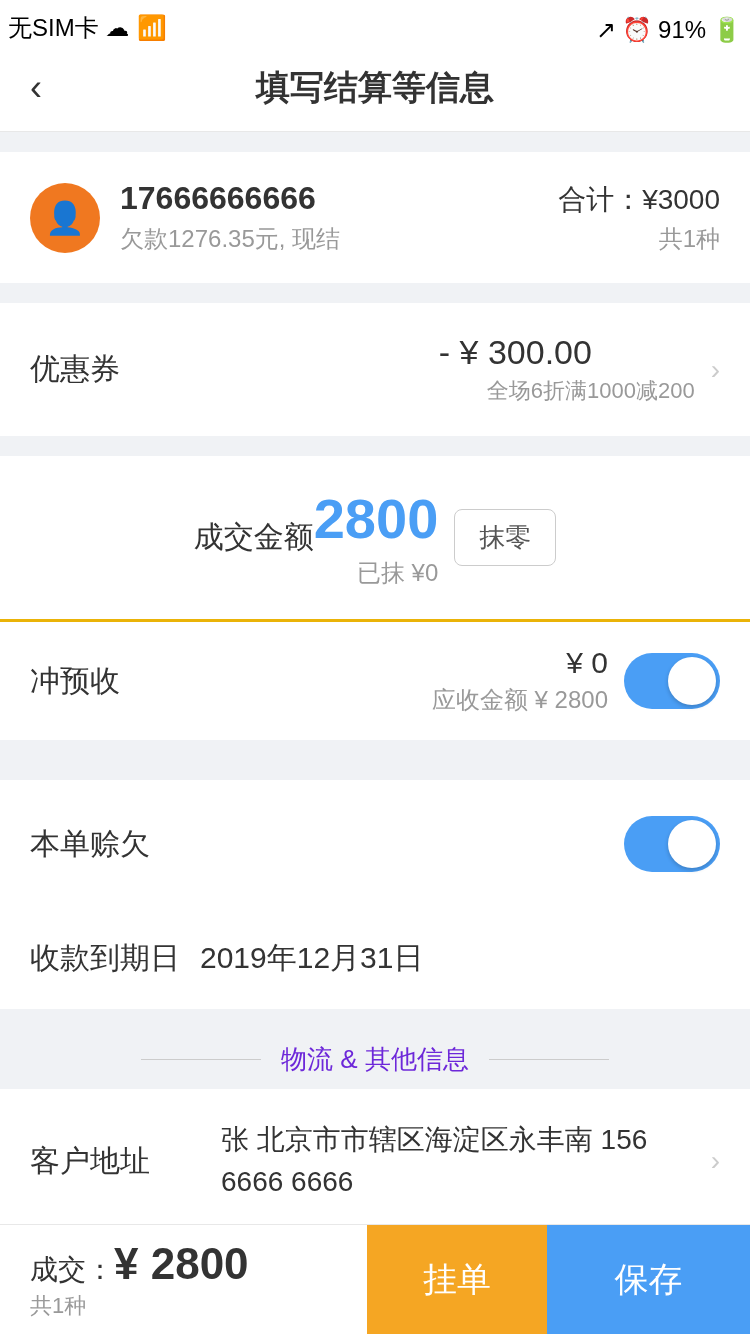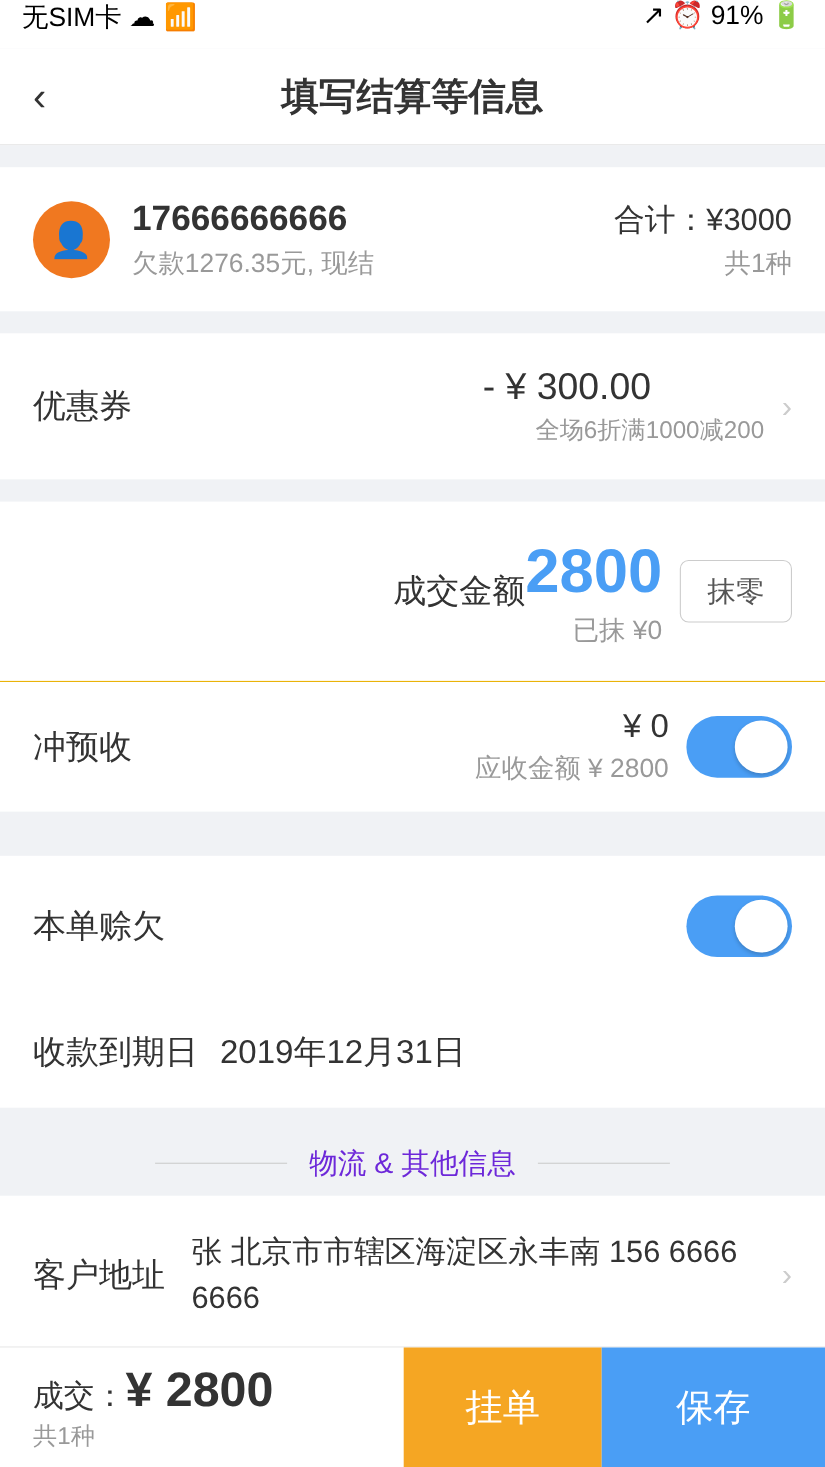--- a/index.html
+++ b/index.html
@@ -11,23 +11,23 @@
       background: #f0f2f5;
       font-size: 28px;
       color: #333;
     }
 
     
     .status-bar {
       height: 44px;
       background: #fff;
       display: flex;
-      align-items: flex-start;
-      justify-content: space-between;
-      padding: 0 20px;
+      align-items: flex-end;
+      justify-content: space-between;
+      padding: 0 8px;
       font-size: 24px;
       color: #000;
     }
     .status-left { display: flex; align-items: center; gap: 8px; }
     .status-center { font-size: 30px; font-weight: 500; }
     .status-right { display: flex; align-items: center; gap: 6px; font-size: 24px; }
 
     
     .nav-bar {
       height: 88px;
@@ -97,23 +97,23 @@
     .divider { height: 20px; background: #f0f2f5; }
 
     
     .deal-section {
       background: #fff;
       margin-top: 0;
     }
     .deal-row {
       display: flex;
       align-items: center;
-      justify-content: flex-end;
+      justify-content: center;
       padding: 30px 30px;
-      border-bottom: 1px solid #eab308;
+      border-bottom: 3px solid #eab308;
     }
     .deal-label { font-size: 30px; color: #333; }
     .deal-right { display: flex; align-items: center; gap: 16px; }
     .deal-amount { font-size: 56px; color: #4a9ef5; font-weight: 600; }
     .round-btn {
       border: 1px solid #ccc;
       border-radius: 8px;
       padding: 10px 24px;
       font-size: 26px;
       color: #555;
@@ -202,21 +202,21 @@
       margin-top: 0;
     }
     .address-row {
       display: flex;
       align-items: center;
       justify-content: space-between;
       padding: 30px 30px;
       min-height: 100px;
     }
     .address-label { font-size: 30px; color: #333; white-space: nowrap; margin-right: 24px; }
-    .address-value { font-size: 28px; color: #333; flex: 1; line-height: 1.5; }
+    .address-value { font-size: 28px; color: #333; flex: 1; line-height: 1.5; margin-left: 47px; }
 
     
     .bottom-bar {
       position: fixed;
       bottom: 0;
       width: 750px;
       height: 110px;
       background: #fff;
       display: flex;
       align-items: center;

